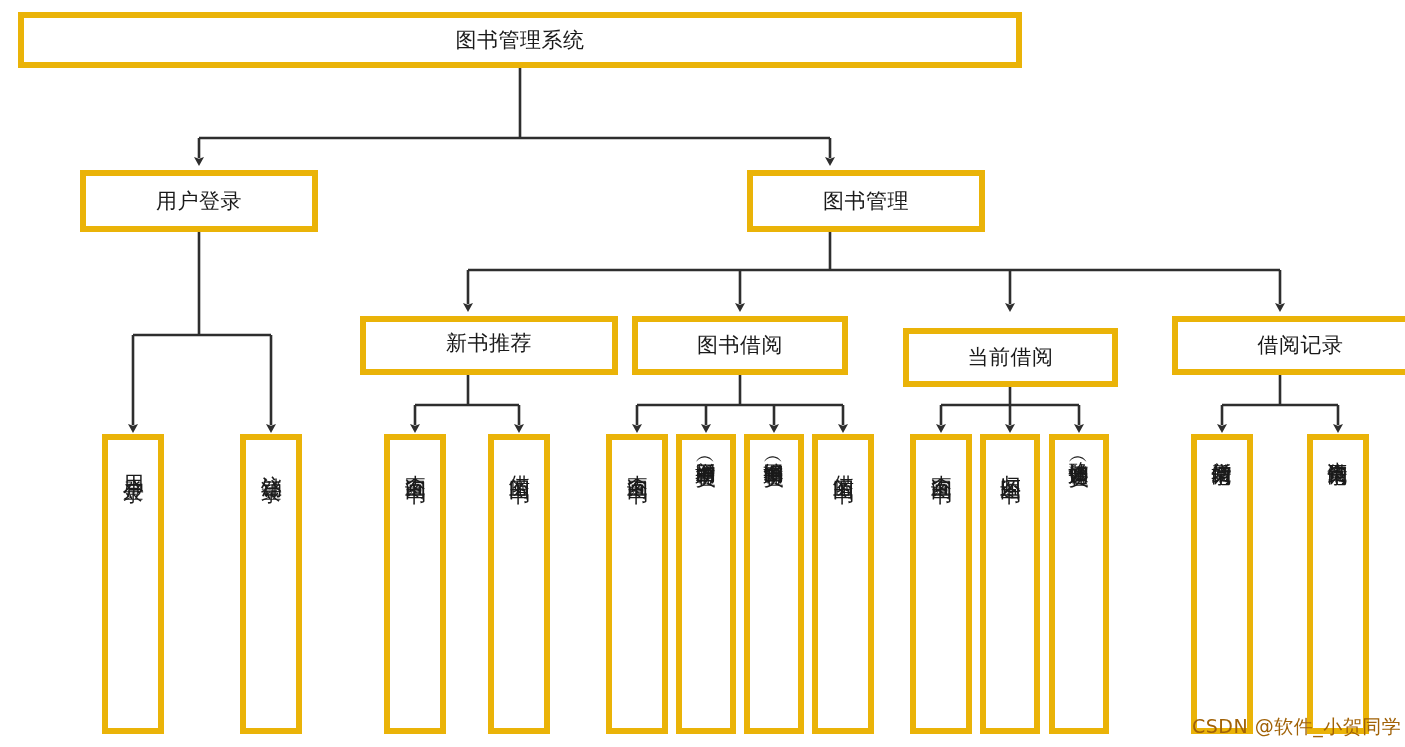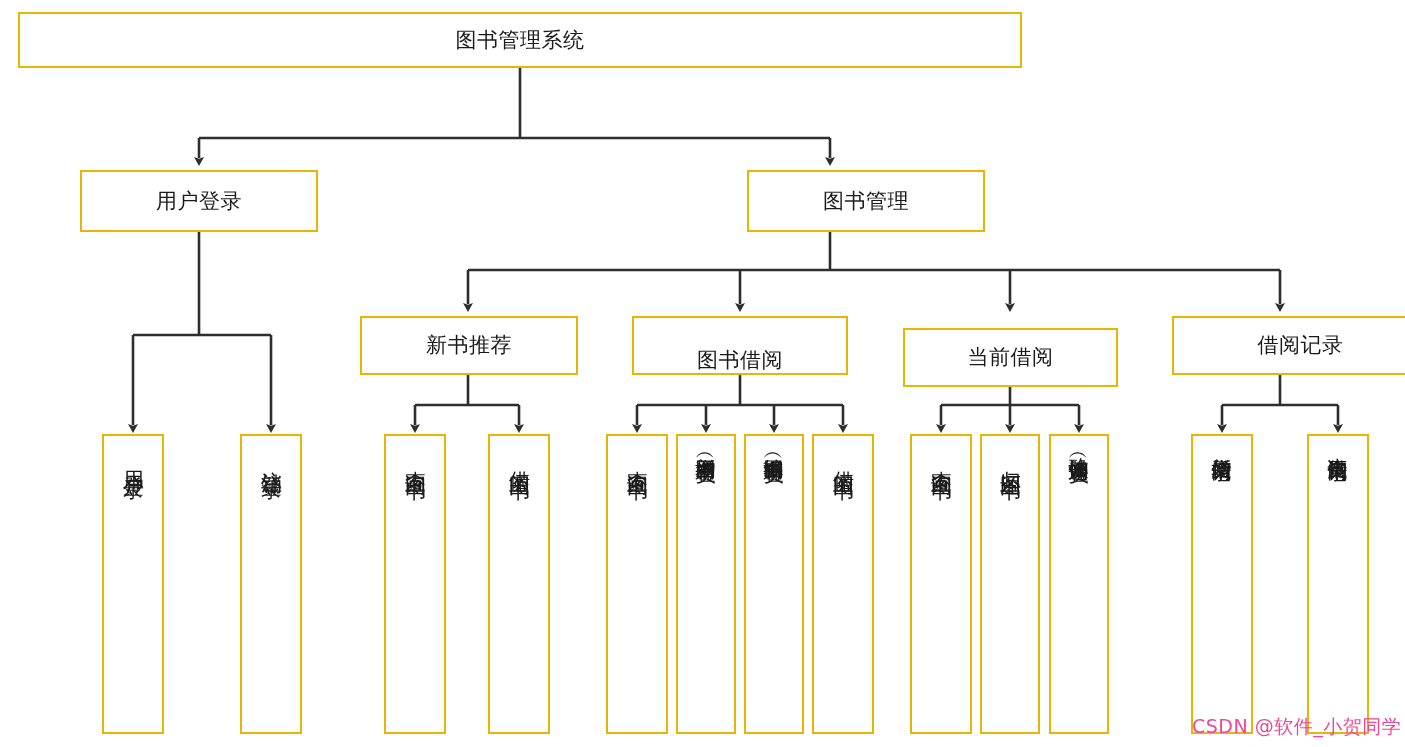--- a/index.html
+++ b/index.html
@@ -22,21 +22,21 @@
     left: 0;
     top: 0;
     width: 1405px;
     height: 747px;
     pointer-events: none;
   }
   .node {
     position: absolute;
     box-sizing: border-box;
     background: #ffffff;
-    border: 2px solid #eab308;
+    border: 6px solid #eab308;
     display: flex;
     align-items: center;
     justify-content: center;
     color: #1a1a1a;
   }
   .node-label {
     display: block;
     text-align: center;
     line-height: 1.18;
   }
@@ -63,21 +63,21 @@
   .node.vert.tall {
     padding-top: 6px;
   }
   .node.vert.tall .node-label {
     font-size: 20px;
     letter-spacing: 1px;
   }
   .watermark {
     position: absolute;
     font-size: 19px;
-    color: #ec4899;
+    color: #a16207;
     white-space: nowrap;
     letter-spacing: 0.5px;
   }
 </style>
 </head>
 <body>
 
 <div id="canvas">
 
   <svg class="edges" viewBox="0 0 1405 747" xmlns="http://www.w3.org/2000/svg">
@@ -135,25 +135,25 @@
   </div>
 
   <div class="node horiz" style="left:80px; top:170px; width:238px; height:62px;">
     <span class="node-label">用户登录</span>
   </div>
 
   <div class="node horiz" style="left:711px; top:170px; width:238px; height:62px;margin-left:36px;">
     <span class="node-label">图书管理</span>
   </div>
 
-  <div class="node horiz" style="left:360px; top:316px; width:218px; height:59px;">
+  <div class="node horiz" style="left:360px; top:316px; width:258px; height:59px;font-family:Liberation Mono, monospace;">
     <span class="node-label">新书推荐</span>
   </div>
 
-  <div class="node horiz" style="left:632px; top:316px; width:216px; height:59px;align-items:flex-end;">
+  <div class="node horiz" style="left:632px; top:316px; width:216px; height:59px;">
     <span class="node-label">图书借阅</span>
   </div>
 
   <div class="node horiz" style="left:903px; top:316px; width:215px; height:59px;margin-top:12px;">
     <span class="node-label">当前借阅</span>
   </div>
 
   <div class="node horiz" style="left:1172px; top:316px; width:257px; height:59px;">
     <span class="node-label">借阅记录</span>
   </div>

